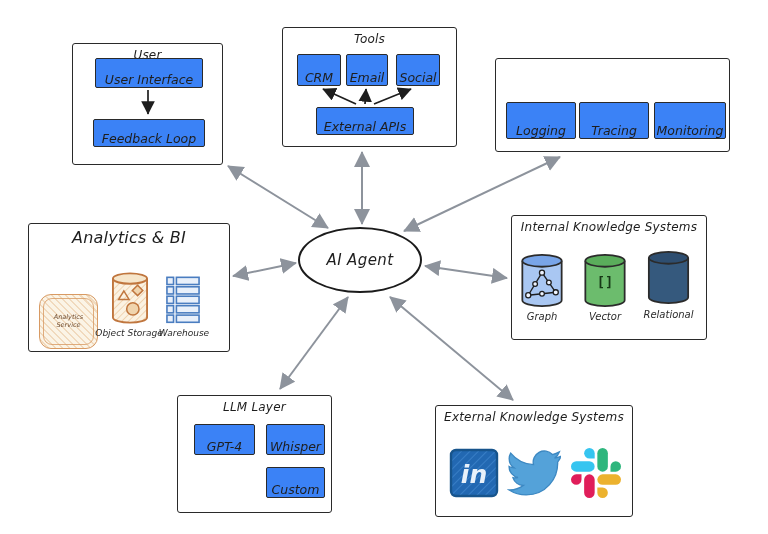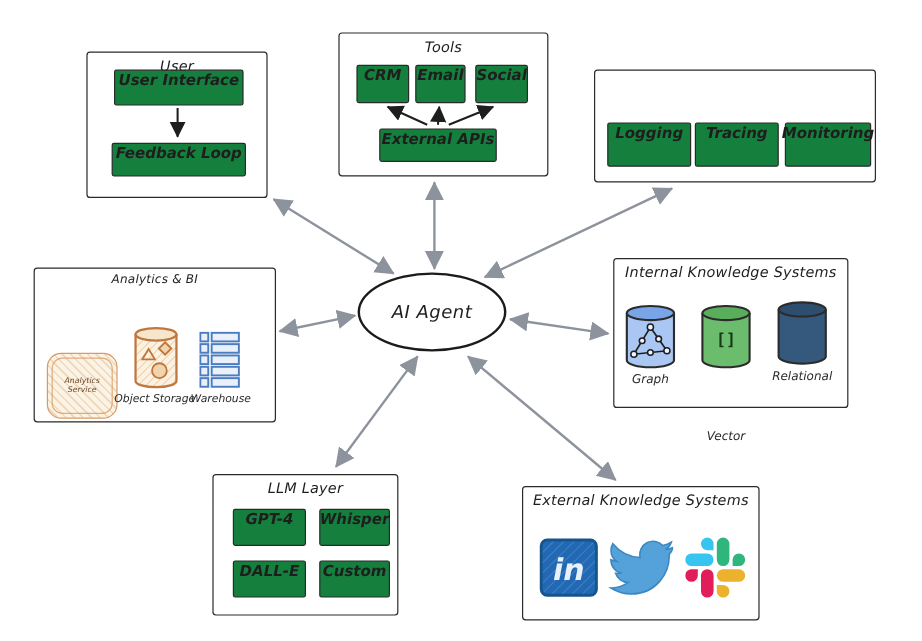--- a/index.html
+++ b/index.html
@@ -11,23 +11,23 @@
   }
   .group-box {
     position:absolute; background:#fff; border:1.8px solid #2a2a2a;
     border-radius:3px;
   }
   .group-title {
     position:absolute; top:4px; left:0; right:0; text-align:center;
     font-size:12px; letter-spacing:.2px; white-space:nowrap;
   }
   .node {
-    position:absolute; background:#15803d; border:1.5px solid #2a2a2a;
-    border-radius:2px; display:flex; align-items:flex-start; justify-content:center;
-    font-size:12.5px; white-space:nowrap;font-weight:bold;
+    position:absolute; background:#3b82f6; border:1.5px solid #2a2a2a;
+    border-radius:2px; display:flex; align-items:flex-end; justify-content:center;
+    font-size:12.5px; white-space:nowrap;
   }
   .ellipse-node {
     position:absolute; left:298px; top:227px; width:124px; height:66px;
     border:2.2px solid #1b1b1b; border-radius:50%; background:#fff;
     display:flex; align-items:center; justify-content:center;
     font-size:15px; letter-spacing:.4px;
   }
   .icon-label {
     position:absolute; text-align:center; font-size:9px; color:#2b2b2b;
     white-space:nowrap;
@@ -91,21 +91,21 @@
     </div>
     <div class="node" style="left:83px;top:43px;width:70px;height:37px;">
       <span>Tracing</span>
     </div>
     <div class="node" style="left:158px;top:43px;width:72px;height:37px;">
       <span>Monitoring</span>
     </div>
   </div>
 
   <div class="group-box" style="left:28px;top:223px;width:202px;height:129px;">
-    <div class="group-title" style="font-size:10px;">Analytics &amp; BI</div>
+    <div class="group-title" style="font-size:16px;">Analytics &amp; BI</div>
 
     <div class="analytics-service" style="left:10px;top:47px;width:59px;height:55px;">
       <div class="svc-text">Analytics Service</div>
     </div>
 
     <svg class="svg-icon" style="left:82px;top:47px;" width="38" height="54" viewBox="0 0 40 57">
       <defs>
         <pattern id="hatchO" width="5" height="5" patternTransform="rotate(45)" patternUnits="userSpaceOnUse">
           <rect width="5" height="5" fill="#fbf2e2"></rect>
             <line x1="0" y1="0" x2="0" y2="5" stroke="#eccba3" stroke-width="1.6"></line>
@@ -160,39 +160,36 @@
           <circle cx="23" cy="42.5" r="2.4"></circle>
       </g>
     </svg>
     <div class="cyl-label" style="left:7px;top:95px;width:46px;">Graph</div>
 
     <svg class="svg-icon" style="left:70px;top:36px;" width="46" height="57" viewBox="0 0 46 58">
       <path d="M3 9 v40 a20 6 0 0 0 40 0 V9" fill="#6cbc6d" stroke="#2b2b2b" stroke-width="1.8"></path>
       <ellipse cx="23" cy="9" rx="20" ry="6" fill="#5aad5b" stroke="#2b2b2b" stroke-width="1.8"></ellipse>
       <text x="23" y="36" text-anchor="middle" font-family="DejaVu Sans Mono, monospace" font-style="normal" font-size="14" font-weight="bold" fill="#163816">[]</text>
     </svg>
-    <div class="cyl-label" style="left:70px;top:95px;width:46px;margin-top:48px;">Vector</div>
+    <div class="cyl-label" style="left:70px;top:95px;width:46px;">Vector</div>
 
     <svg class="svg-icon" style="left:133px;top:33px;" width="47" height="57" viewBox="0 0 46 58">
       <path d="M3 9 v40 a20 6 0 0 0 40 0 V9" fill="#35597d" stroke="#2b2b2b" stroke-width="1.8"></path>
       <ellipse cx="23" cy="9" rx="20" ry="6" fill="#2e4e70" stroke="#2b2b2b" stroke-width="1.8"></ellipse>
     </svg>
     <div class="cyl-label" style="left:130px;top:93px;width:53px;">Relational</div>
   </div>
 
   <div class="group-box" style="left:177px;top:395px;width:155px;height:118px;padding-left:20px;">
     <div class="group-title">LLM Layer</div>
     <div class="node" style="left:16px;top:28px;width:61px;height:31px;">
       <span>GPT-4</span>
     </div>
     <div class="node" style="left:88px;top:28px;width:59px;height:31px;">
       <span>Whisper</span>
-    </div>
-    <div class="node" style="left:16px;top:71px;width:61px;height:31px;">
-      <span>DALL-E</span>
     </div>
     <div class="node" style="left:88px;top:71px;width:59px;height:31px;">
       <span>Custom</span>
     </div>
   </div>
 
   <div class="group-box" style="left:435px;top:405px;width:198px;height:112px;">
     <div class="group-title">External Knowledge Systems</div>
 
     <svg class="svg-icon" style="left:13px;top:40px;" width="50" height="54" viewBox="0 0 50 54">

